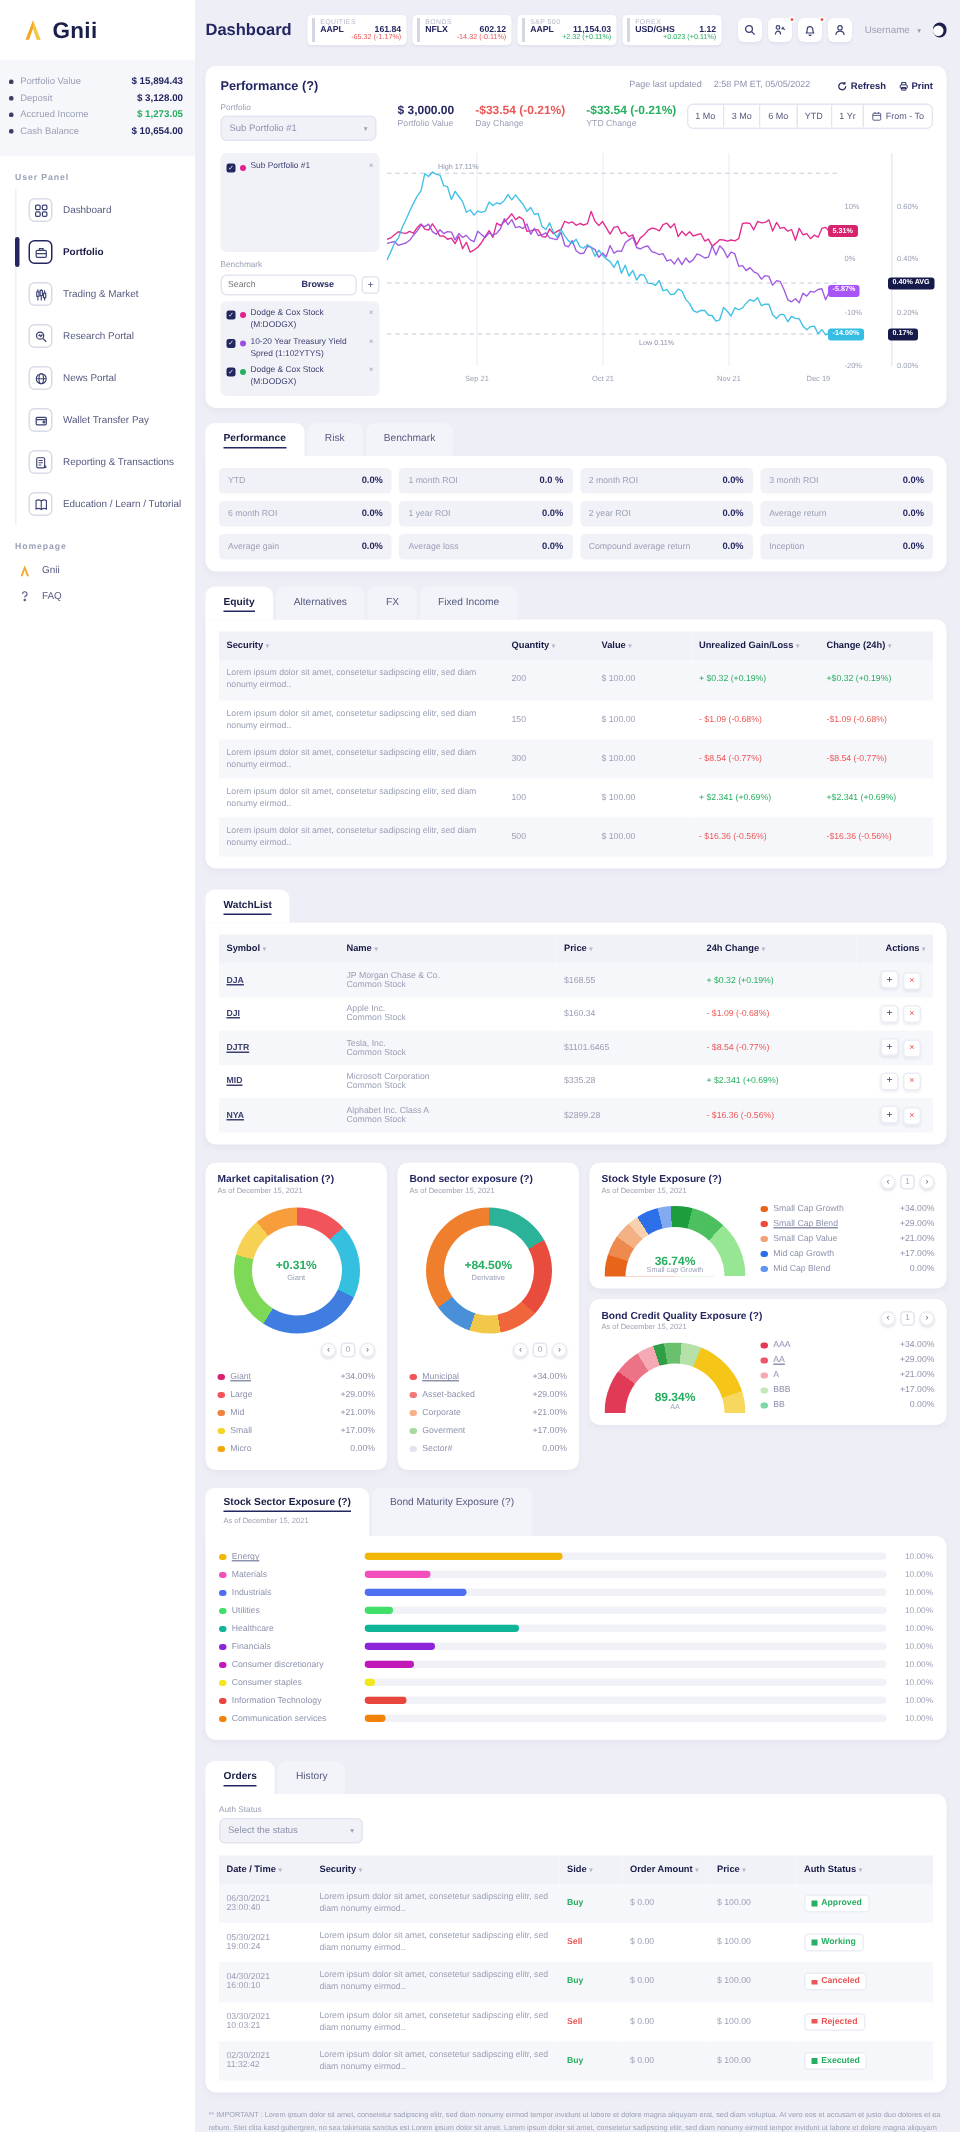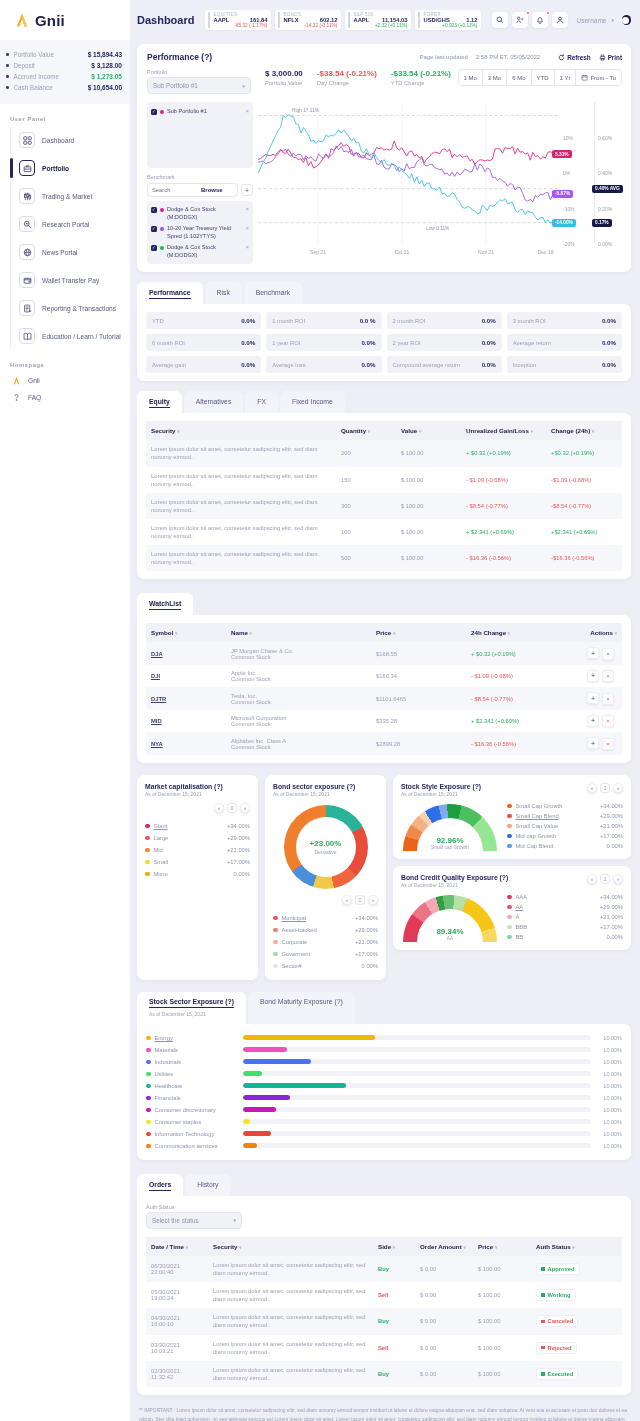--- a/index.html
+++ b/index.html
@@ -748,20 +748,26 @@
             </tr>
           </tbody>
       </table>
     </section>
 
     <div class="exp-row">
 
       <div class="exp-card narrow">
         <div class="exp-title">Market capitalisation (?)</div>
         <div class="as-of">As of December 15, 2021</div>
+        <div class="donut" style="background: conic-gradient(rgb(242, 84, 91) 0%, rgb(242, 84, 91) 13%, rgb(53, 192, 224) 13%, rgb(53, 192, 224) 32%, rgb(63, 125, 224) 32%, rgb(63, 125, 224) 59%, rgb(126, 217, 87) 59%, rgb(126, 217, 87) 79%, rgb(247, 209, 84) 79%, rgb(247, 209, 84) 89%, rgb(247, 157, 60) 89%, rgb(247, 157, 60) 100%);">
+          <div class="ctr">
+              <span class="cv">+0.31%</span>
+              <span class="cl">Giant</span>
+            </div>
+        </div>
         <div class="pager">
           <span class="pg-btn">‹</span>
           <span class="pg-num">0</span>
           <span class="pg-btn">›</span>
         </div>
         <div class="legend">
 
             <div class="leg-row">
               <span class="leg-dot" style="background: rgb(214, 36, 110);"></span>
               <span class="leg-lbl u">Giant</span>
@@ -792,21 +798,21 @@
               <span class="leg-val">0.00%</span>
             </div>
           </div>
       </div>
 
       <div class="exp-card narrow">
         <div class="exp-title">Bond sector exposure (?)</div>
         <div class="as-of">As of December 15, 2021</div>
         <div class="donut" style="background: conic-gradient(rgb(43, 179, 154) 0%, rgb(43, 179, 154) 17%, rgb(232, 76, 61) 17%, rgb(232, 76, 61) 37%, rgb(240, 101, 60) 37%, rgb(240, 101, 60) 47%, rgb(242, 200, 75) 47%, rgb(242, 200, 75) 55%, rgb(74, 144, 217) 55%, rgb(74, 144, 217) 65%, rgb(240, 127, 45) 65%, rgb(240, 127, 45) 100%);">
           <div class="ctr">
-              <span class="cv">+23.00%</span>
+              <span class="cv">+84.50%</span>
               <span class="cl">Derivative</span>
             </div>
         </div>
         <div class="pager">
           <span class="pg-btn">‹</span>
           <span class="pg-num">0</span>
           <span class="pg-btn">›</span>
         </div>
         <div class="legend">
 
@@ -852,21 +858,21 @@
             <div class="pager" style="margin:0 0 0 auto;">
               <span class="pg-btn">‹</span>
               <span class="pg-num">1</span>
               <span class="pg-btn">›</span>
             </div>
           </div>
           <div class="gauge-body">
             <div class="gauge">
               <div class="disc" style="background: conic-gradient(from 270deg, rgb(232, 100, 27) 0deg, rgb(232, 100, 27) 18deg, rgb(239, 138, 78) 18deg, rgb(239, 138, 78) 34.2deg, rgb(244, 177, 131) 34.2deg, rgb(244, 177, 131) 48.6deg, rgb(248, 208, 174) 48.6deg, rgb(248, 208, 174) 57.6deg, rgb(45, 111, 232) 57.6deg, rgb(45, 111, 232) 75.6deg, rgb(130, 170, 240) 75.6deg, rgb(130, 170, 240) 86.4deg, rgb(28, 158, 60) 86.4deg, rgb(28, 158, 60) 104.4deg, rgb(76, 192, 94) 104.4deg, rgb(76, 192, 94) 133.2deg, rgb(151, 230, 147) 133.2deg, rgb(151, 230, 147) 180deg, transparent 180deg, transparent 360deg);"></div>
               <div class="gctr">
-                  <div class="cv">92.96%</div>
+                  <div class="cv">36.74%</div>
                   <div class="cl">Small cap Growth</div>
                 </div>
             </div>
             <div class="gauge-legend">
 
                 <div class="leg-row">
                   <span class="leg-dot" style="background: rgb(232, 100, 27);"></span>
                   <span class="leg-lbl">Small Cap Growth</span>
                   <span class="leg-val">+34.00%</span>
                 </div>

